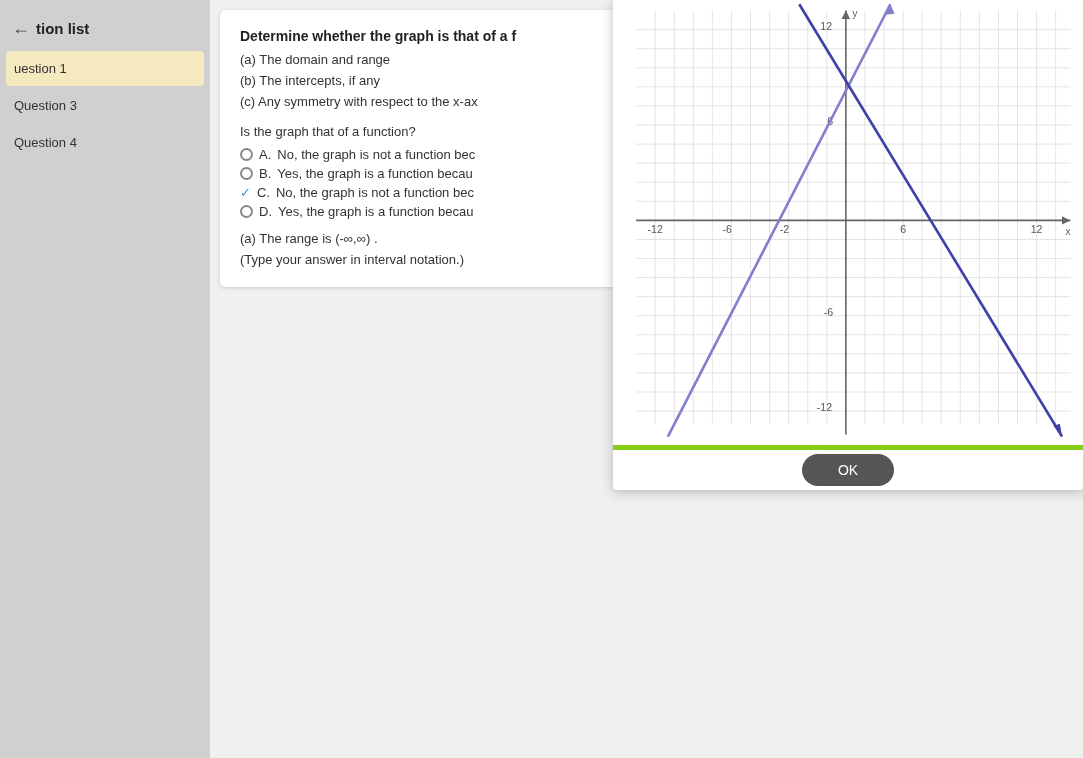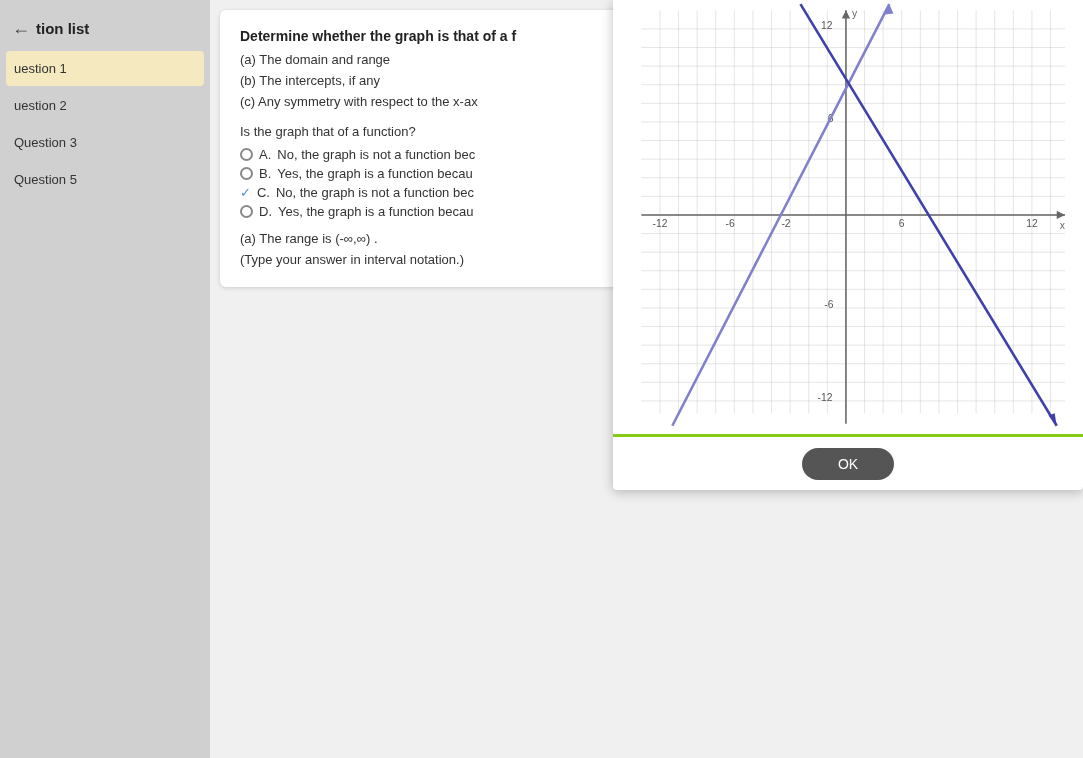--- a/index.html
+++ b/index.html
@@ -133,25 +133,25 @@
       display: flex;
       flex-direction: column;
     }
     .graph-area {
       flex: 1;
       position: relative;
       overflow: hidden;
       background: #fff;
     }
     .graph-ok-bar {
-      height: 56px;
+      height: 45px;
       display: flex;
       align-items: center;
       justify-content: center;
-      border-top: 3px solid #84cc16;
+      border-top: 5px solid #84cc16;
     }
     .ok-button {
       background: #555;
       color: #fff;
       border: none;
       border-radius: 20px;
       padding: 8px 36px;
       font-size: 14px;
       cursor: pointer;
     }
@@ -167,27 +167,24 @@
 
 <div class="sidebar">
   <div class="sidebar-header">
     <span class="back-arrow">←</span>
     <span>tion list</span>
   </div>
   <div class="sidebar-item active">
     <span>uestion 1</span>
   </div>
   <div class="sidebar-item">
-    <span>uestion 2</span>
+    <span>Question 3</span>
   </div>
   <div class="sidebar-item">
-    <span>Question 3</span>
-  </div>
-  <div class="sidebar-item">
-    <span>Question 5</span>
+    <span>Question 4</span>
   </div>
 </div>
 
 <div class="main">
 
   <div class="question-panel">
     <div class="question-title">Determine whether the graph is that of a f</div>
     <div class="question-instructions">
       <div>(a) The domain and range</div>
       <div>(b) The intercepts, if any</div>

